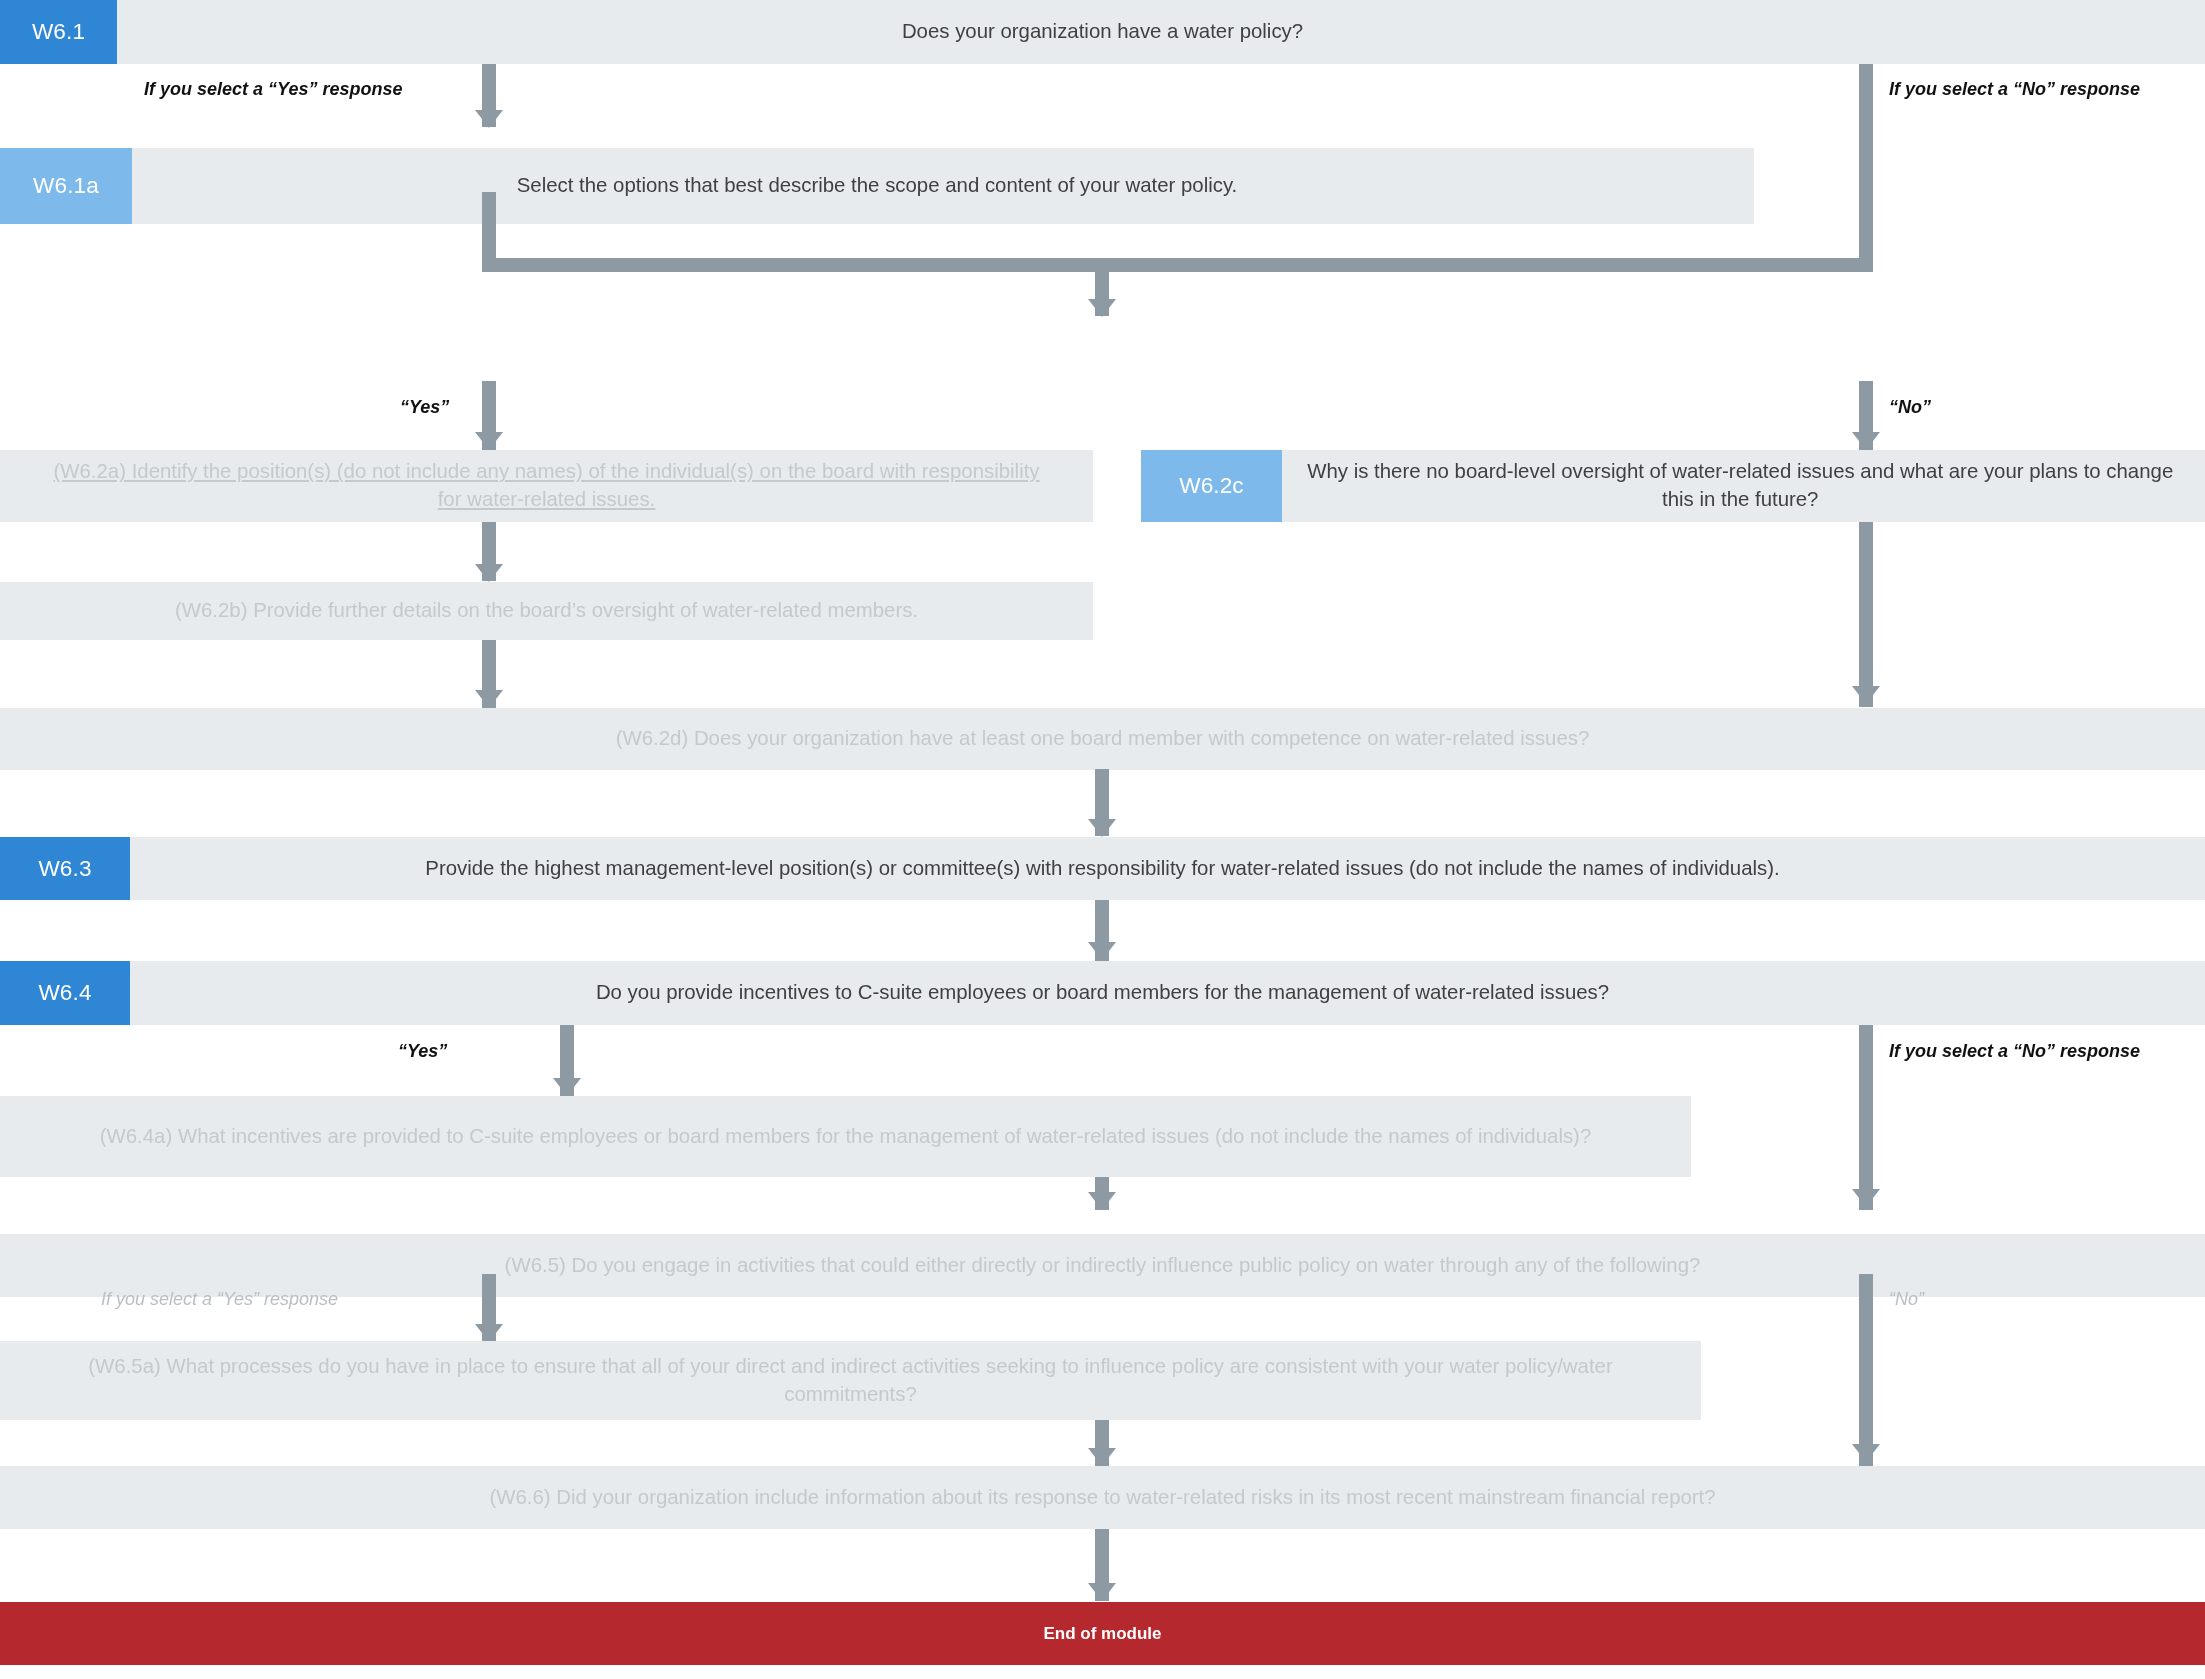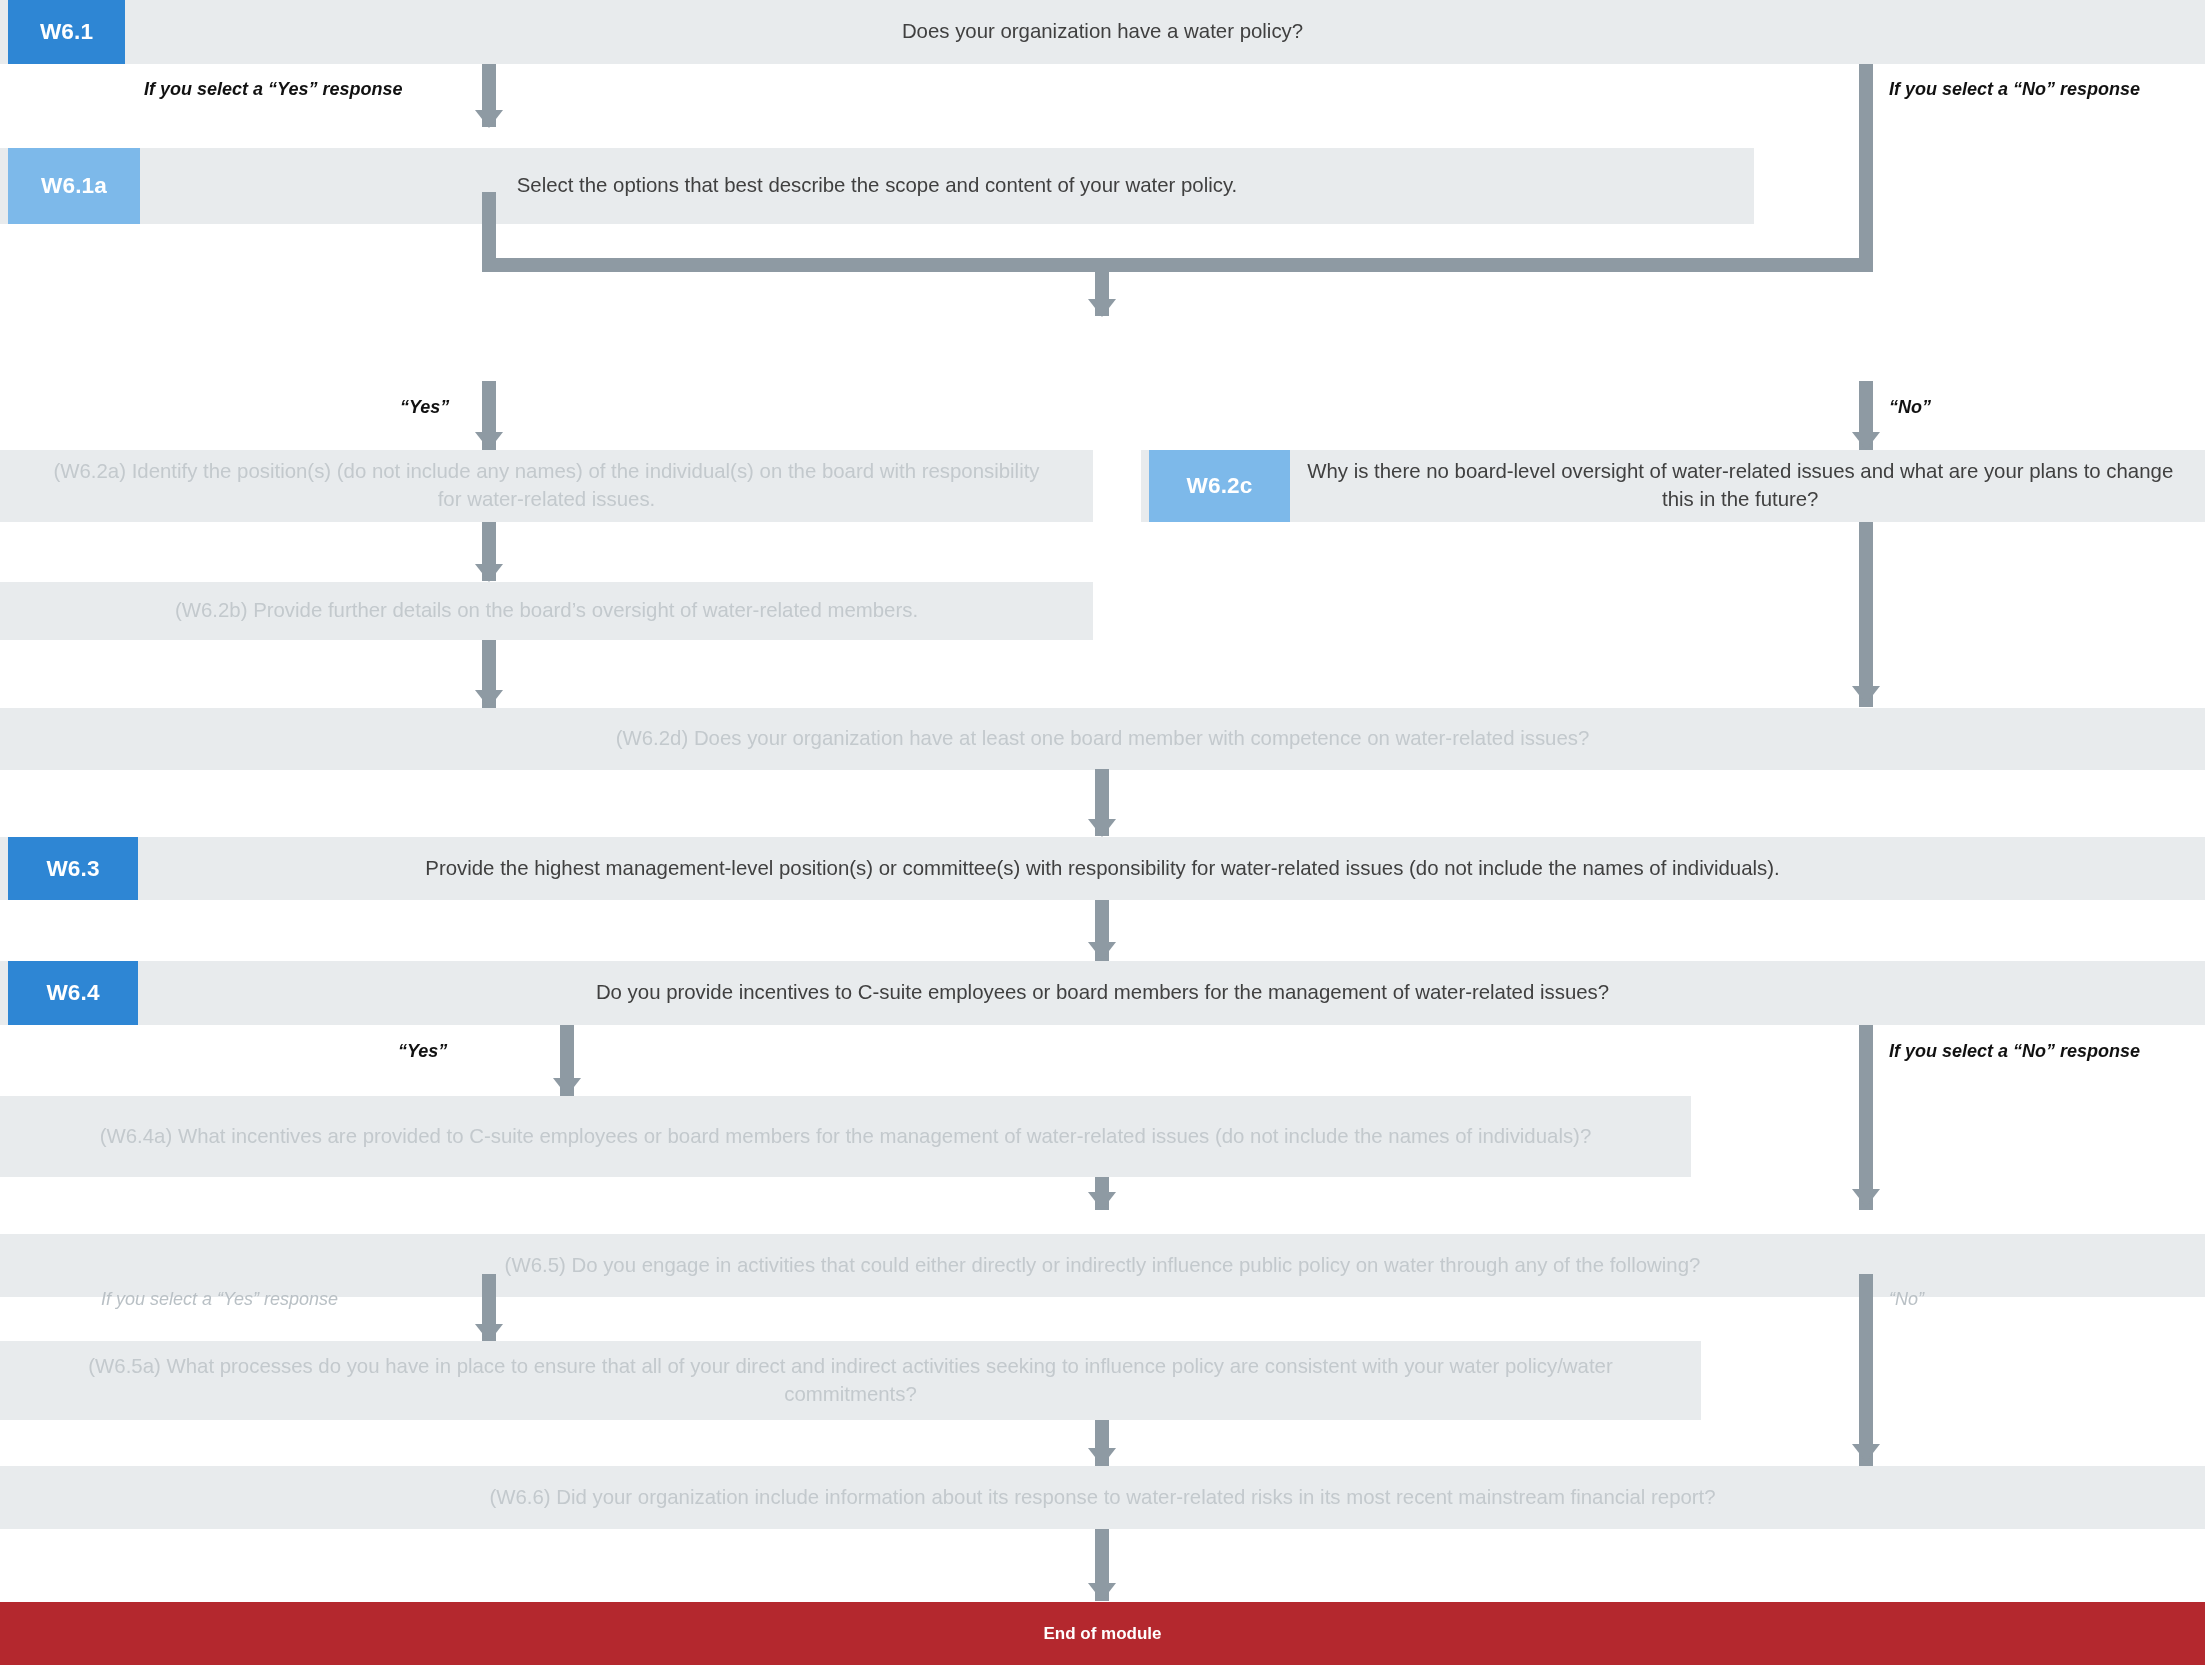--- a/index.html
+++ b/index.html
@@ -20,28 +20,28 @@
   .qbox {
     position: absolute;
     background: #e8ebed;
     display: flex;
     align-items: center;
   }
   .qbox.faded { background: #e8ebed; }
 
   .tag {
     position: absolute;
-    left: 8px;
+    left: 0;
     top: 0;
     height: 100%;
     display: flex;
     align-items: center;
     justify-content: center;
     color: #ffffff;
-    font-weight: bold;
+    font-weight: normal;
     font-size: 22.6px;
     letter-spacing: 0.1px;
   }
   .tag.dark  { background: #2e86d4; }
   .tag.light { background: #7db9ea; }
 
   .qtext {
     width: 100%;
     text-align: center;
     font-size: 20.4px;
@@ -128,21 +128,21 @@
 
   <div class="vline" style="left:482px; top:381px; width:14px; height:69px;"></div>
   <div class="arrowhead" style="left:475px; top:432px;"></div>
   <div class="elabel" style="left:400px; top:397px;">“Yes”</div>
 
   <div class="vline" style="left:1859px; top:381px; width:14px; height:69px;"></div>
   <div class="arrowhead" style="left:1852px; top:432px;"></div>
   <div class="elabel" style="left:1889px; top:397px;">“No”</div>
 
   <div class="qbox faded" style="left:0px; top:450px; width:1093px; height:72px;">
-    <div class="qtext grey" style="padding:0 52px;">(W6.2a) Identify the position(s) (do not include any names) of the individual(s) on the board with responsibility for water-related issues.</div>
+    <div class="qtext grey" style="padding:0 52px;text-decoration:underline;">(W6.2a) Identify the position(s) (do not include any names) of the individual(s) on the board with responsibility for water-related issues.</div>
   </div>
 
   <div class="qbox" style="left:1141px; top:450px; width:1064px; height:72px;">
     <div class="tag light" style="width:141px;">
       <span>W6.2c</span>
     </div>
     <div class="qtext" style="padding-left:156px; padding-right:21.5px;">Why is there no board-level oversight of water-related issues and what are your plans to change this in the future?</div>
   </div>
 
   <div class="vline" style="left:482px; top:522px; width:14px; height:59px;"></div>

